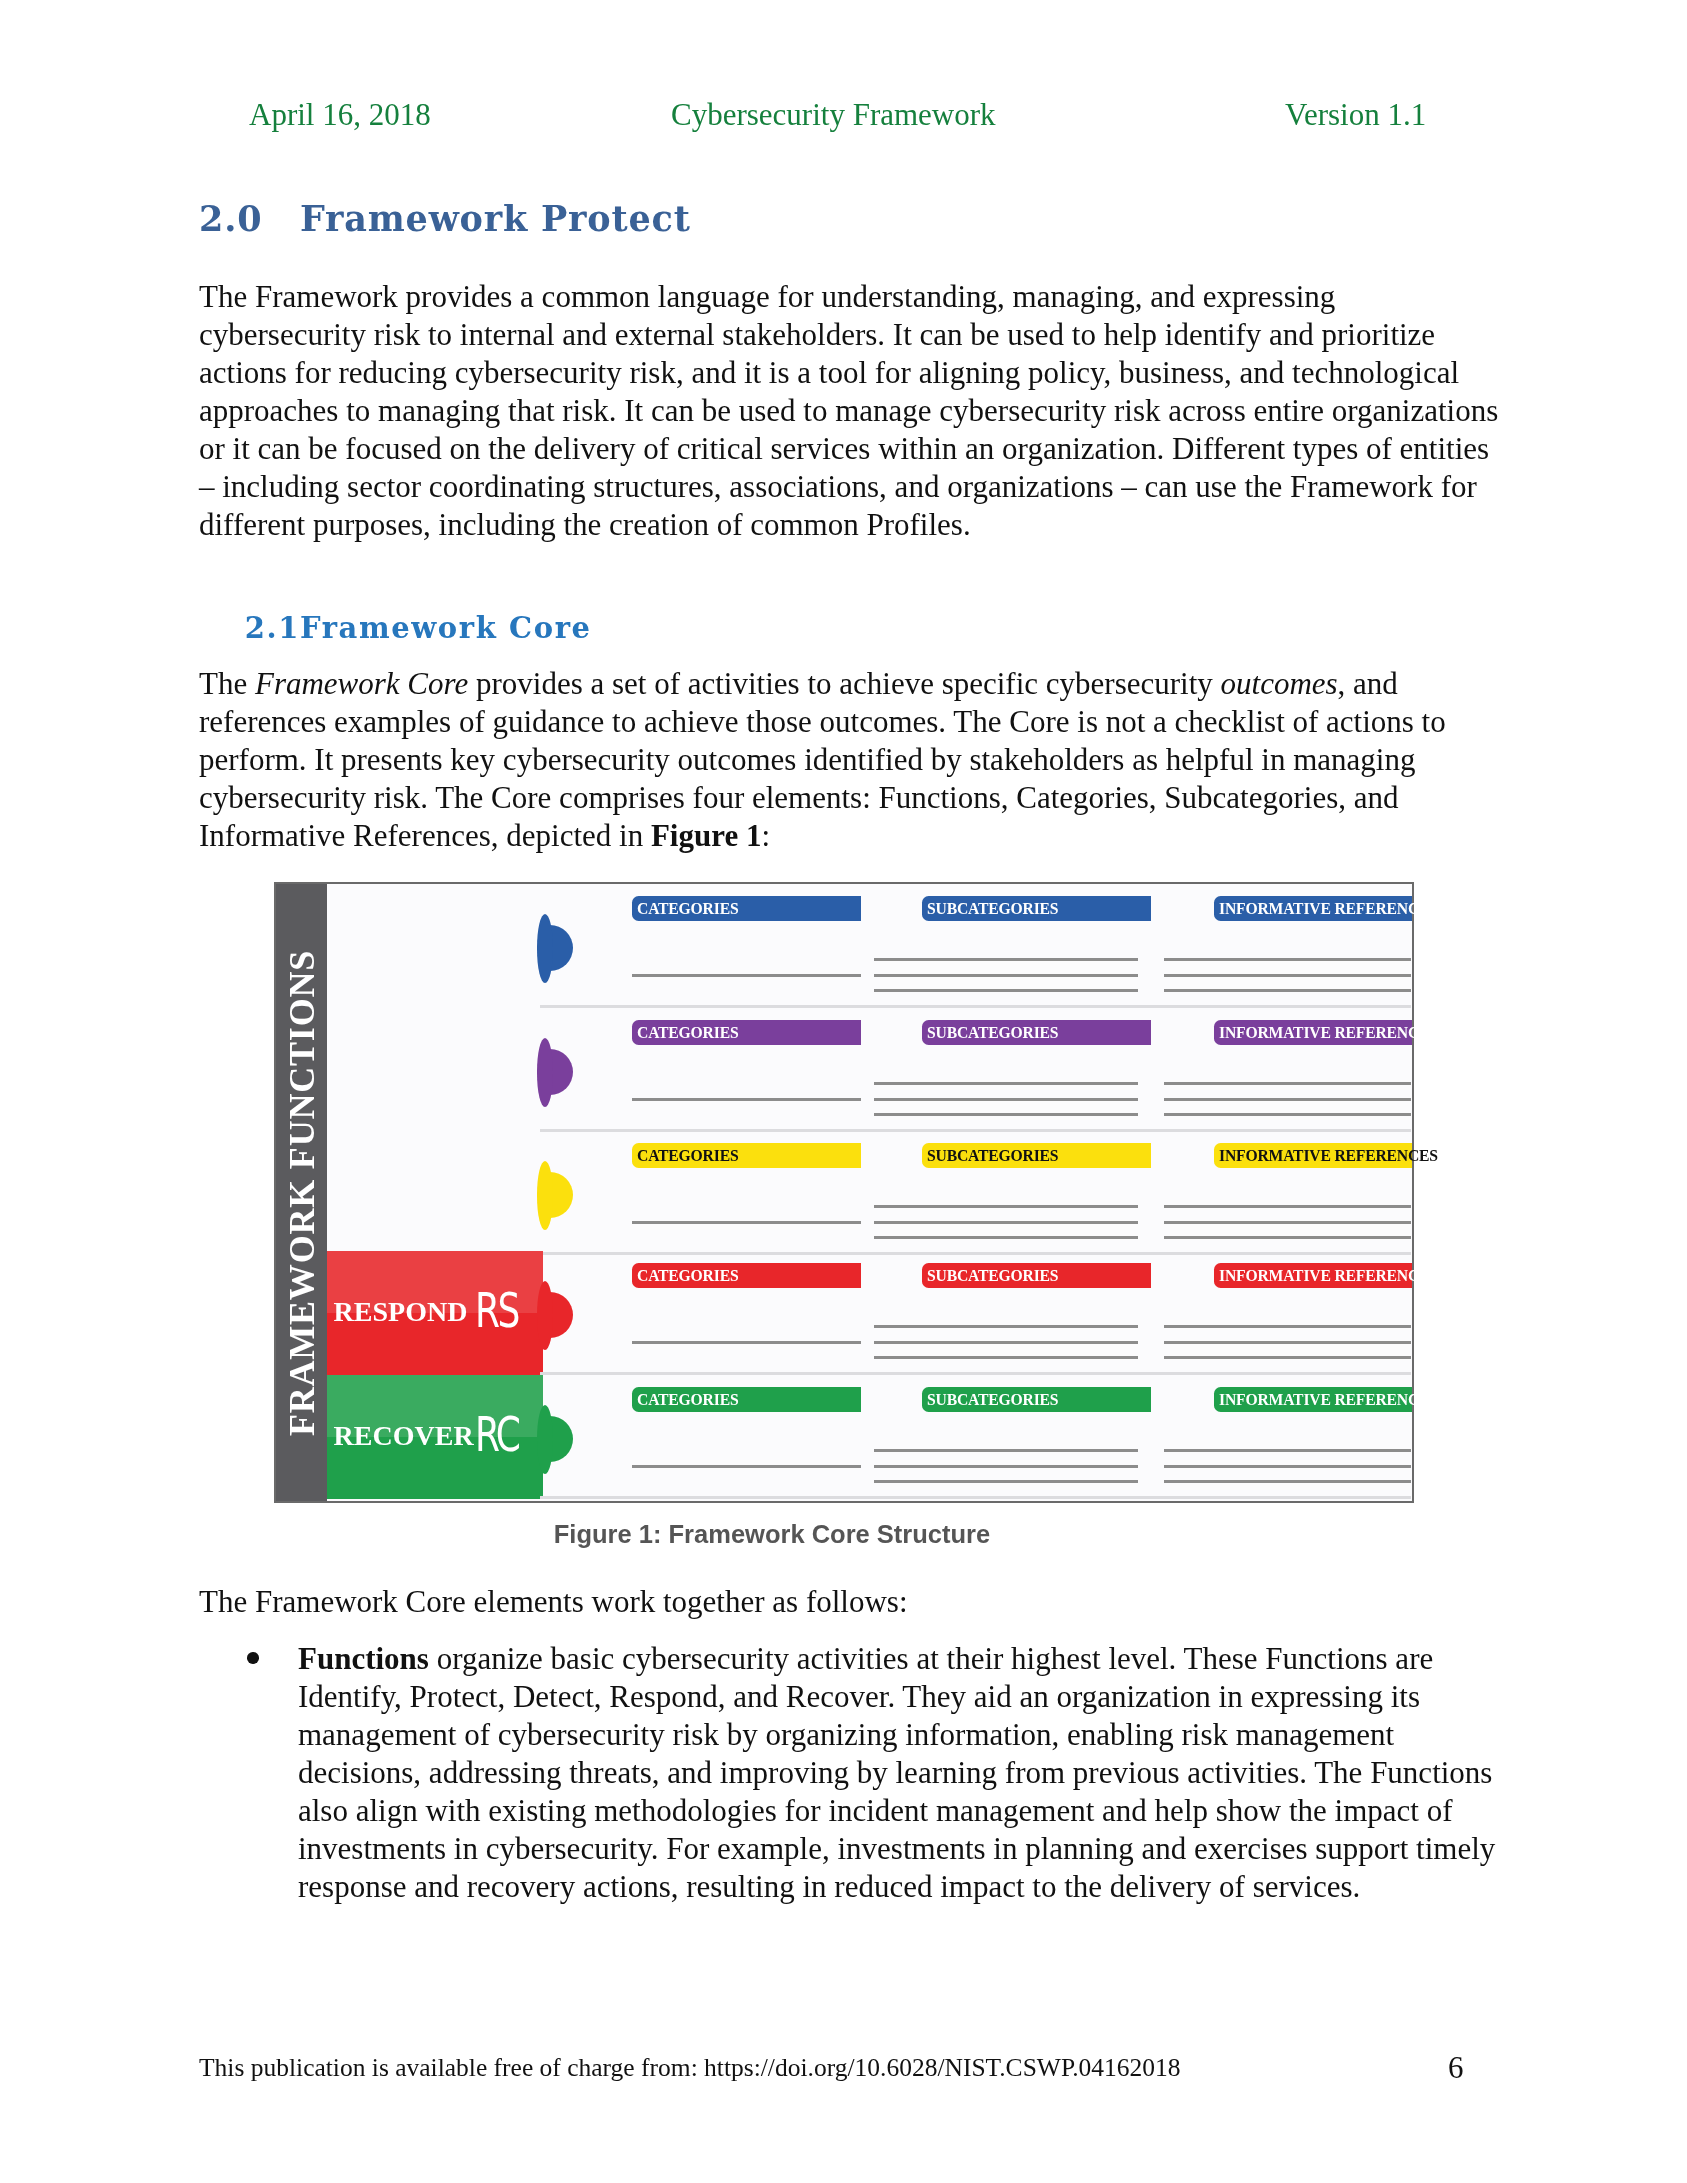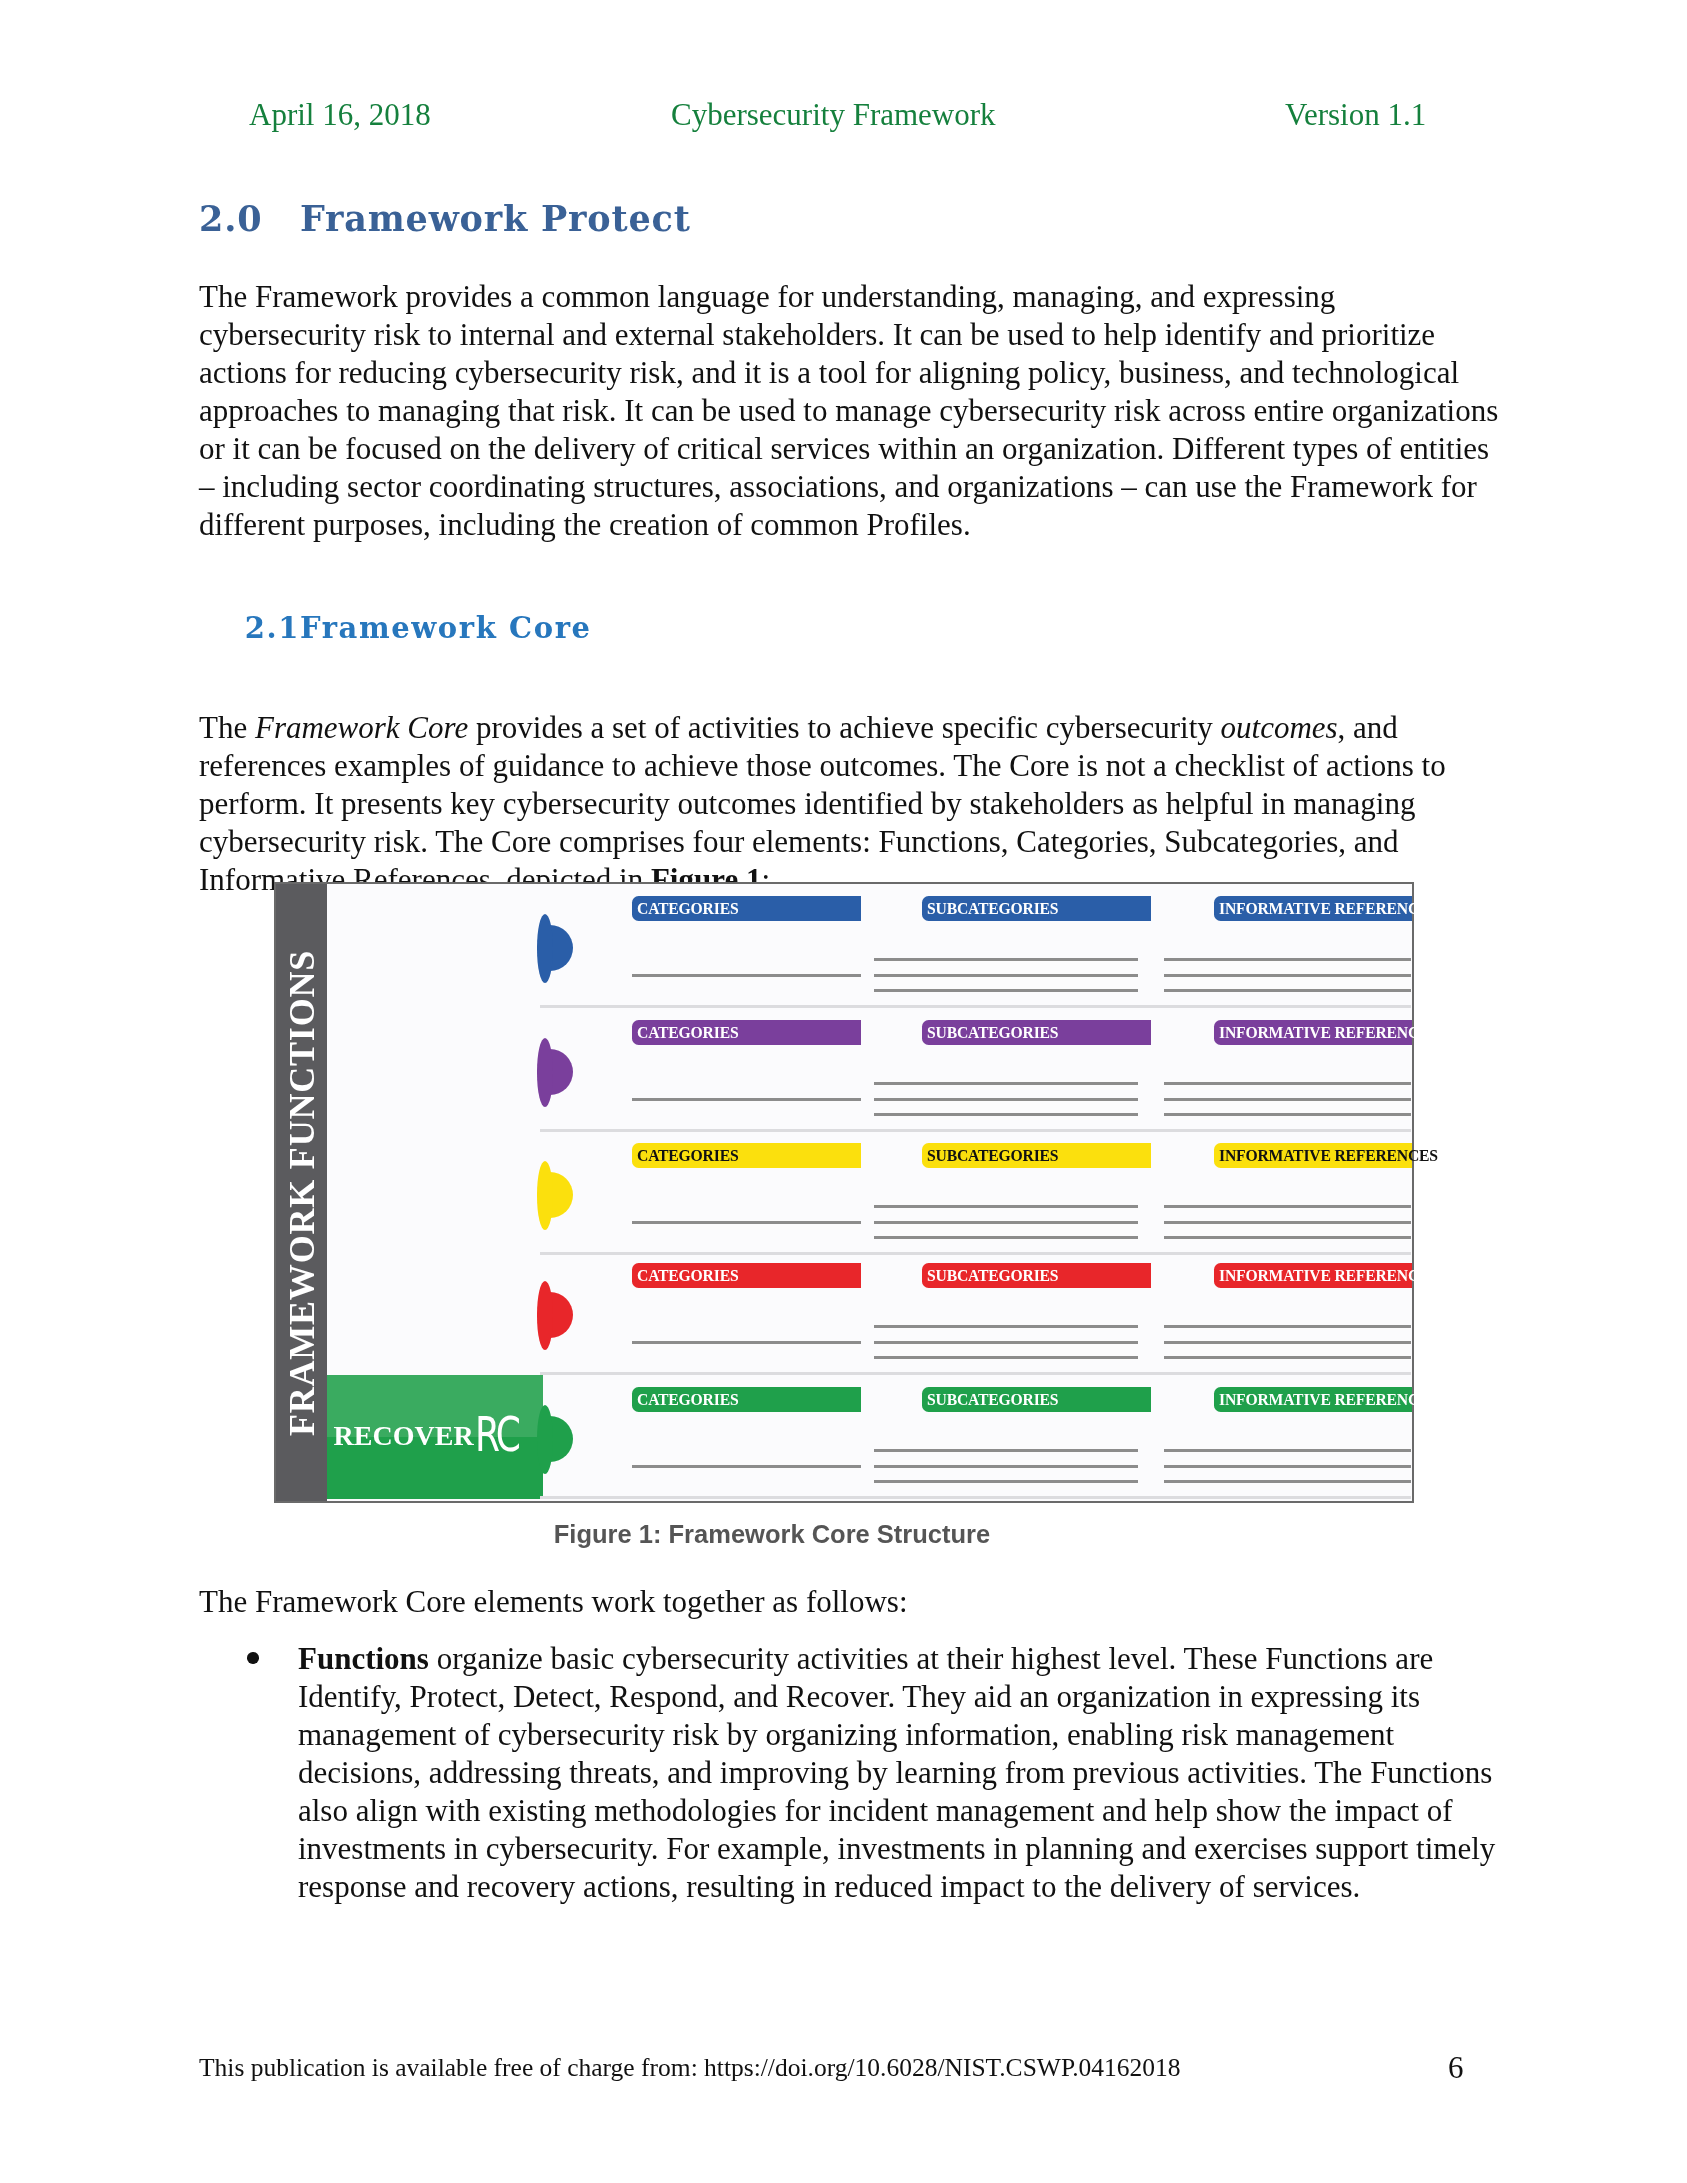--- a/index.html
+++ b/index.html
@@ -87,21 +87,21 @@
 <div class="abs h1">
   <span class="num">2.0</span><span>Framework Protect</span>
 </div>
 <div class="abs para" style="top:278px;">
   <p>The Framework provides a common language for understanding, managing, and expressing cybersecurity risk to internal and external stakeholders. It can be used to help identify and prioritize actions for reducing cybersecurity risk, and it is a tool for aligning policy, business, and technological approaches to managing that risk. It can be used to manage cybersecurity risk across entire organizations or it can be focused on the delivery of critical services within an organization. Different types of entities – including sector coordinating structures, associations, and organizations – can use the Framework for different purposes, including the creation of common Profiles.</p>
 </div>
 
 <div class="abs h2">
   <span class="num">2.1</span><span>Framework Core</span>
 </div>
-<div class="abs para" style="top:665px;margin-top:44px;">
+<div class="abs para" style="top:665px;">
   <p><span>The </span><i>Framework Core</i><span> provides a set of activities to achieve specific cybersecurity </span><i>outcomes</i><span>, and references examples of guidance to achieve those outcomes. The Core is not a checklist of actions to perform. It presents key cybersecurity outcomes identified by stakeholders as helpful in managing cybersecurity risk. The Core comprises four elements: Functions, Categories, Subcategories, and Informative References, depicted in </span><b>Figure 1</b><span>:</span></p>
 </div>
 
 <div class="abs fig">
   <div class="fig-side">
     <span>FRAMEWORK FUNCTIONS</span>
   </div>
   <div id="fig-rows">
       <div class="frow" style="top: 0px;">
         <div class="knob" style="background:#2a5ea8"></div>
@@ -148,20 +148,25 @@
         <div class="line" style="left: 837px; width: 247px; top: 74px;"></div>
         <div class="line" style="left: 547px; width: 264px; top: 90px;"></div>
         <div class="line" style="left: 837px; width: 247px; top: 90px;"></div>
         <div class="line" style="left: 547px; width: 264px; top: 105px;"></div>
         <div class="line" style="left: 837px; width: 247px; top: 105px;"></div>
         <div class="line" style="left: 547px; width: 264px; top: 121px;"></div>
         <div class="line" style="left: 837px; width: 247px; top: 121px;"></div>
         <div class="sep"></div>
       </div>
       <div class="frow" style="top: 367px;">
+        <div class="fblock" style="background:#e8262a">
+          <div class="shade"></div>
+          <span class="fname" style="color:#ffffff">RESPOND</span>
+          <span class="fabbr" style="left:148px;color:#ffffff">RS</span>
+        </div>
         <div class="knob" style="background:#e8262a"></div>
         <div class="pill" style="left:305px;top:12.4px;width:229px;background:#e8262a;color:#ffffff">CATEGORIES</div>
         <div class="pill" style="left:595px;top:12.4px;width:229px;background:#e8262a;color:#ffffff">SUBCATEGORIES</div>
         <div class="pill" style="left:887px;top:12.4px;width:198px;background:#e8262a;color:#ffffff">INFORMATIVE REFERENCES</div>
         <div class="line" style="left: 305px; width: 229px; top: 90px;"></div>
         <div class="line" style="left: 305px; width: 229px; top: 121px;"></div>
         <div class="line" style="left: 547px; width: 264px; top: 74px;"></div>
         <div class="line" style="left: 837px; width: 247px; top: 74px;"></div>
         <div class="line" style="left: 547px; width: 264px; top: 90px;"></div>
         <div class="line" style="left: 837px; width: 247px; top: 90px;"></div>

